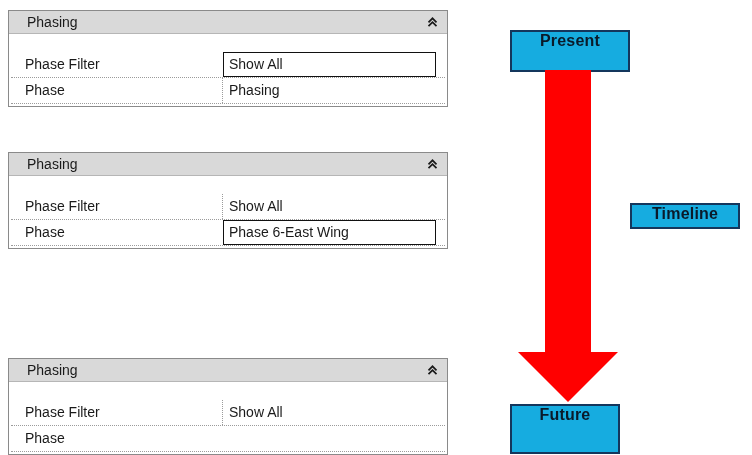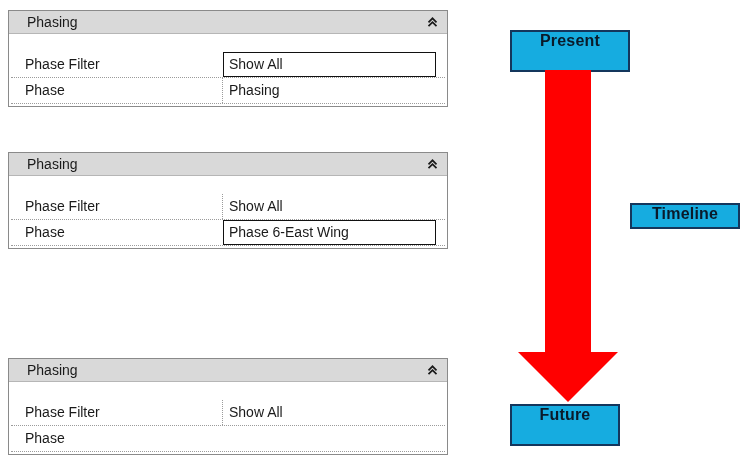--- a/index.html
+++ b/index.html
@@ -119,21 +119,21 @@
     display: flex;
     align-items: flex-start;
     justify-content: center;
     font-size: 16px;
     font-weight: bold;
     color: #0a1a2a;
     letter-spacing: 0.2px;
   }
   #box-present { left: 510px; top: 30px;  width: 120px; height: 42px; }
   #box-timeline{ left: 630px; top: 203px; width: 110px; height: 26px; }
-  #box-future  { left: 510px; top: 404px; width: 110px; height: 42px; }
+  #box-future  { left: 510px; top: 404px; width: 110px; height: 50px; }
 
   #arrow-timeline {
     position: absolute;
     left: 518px;
     top: 70px;
     width: 100px;
     height: 332px;
   }
   #arrow-timeline svg { display: block; width: 100%; height: 100%; }
 </style>

